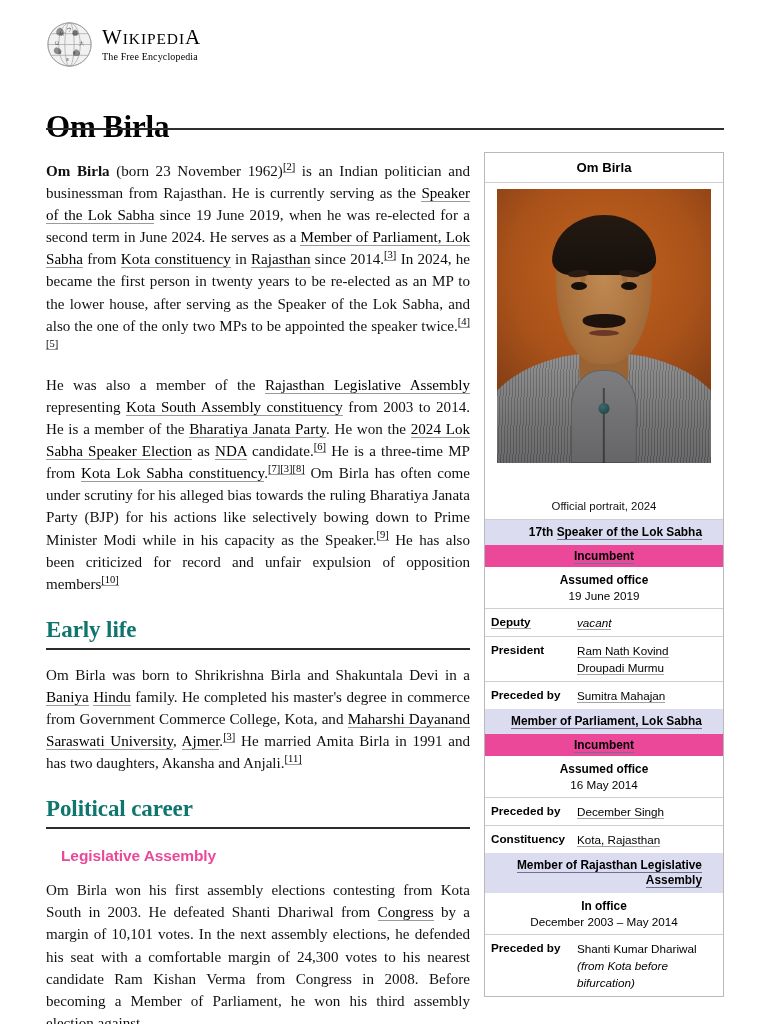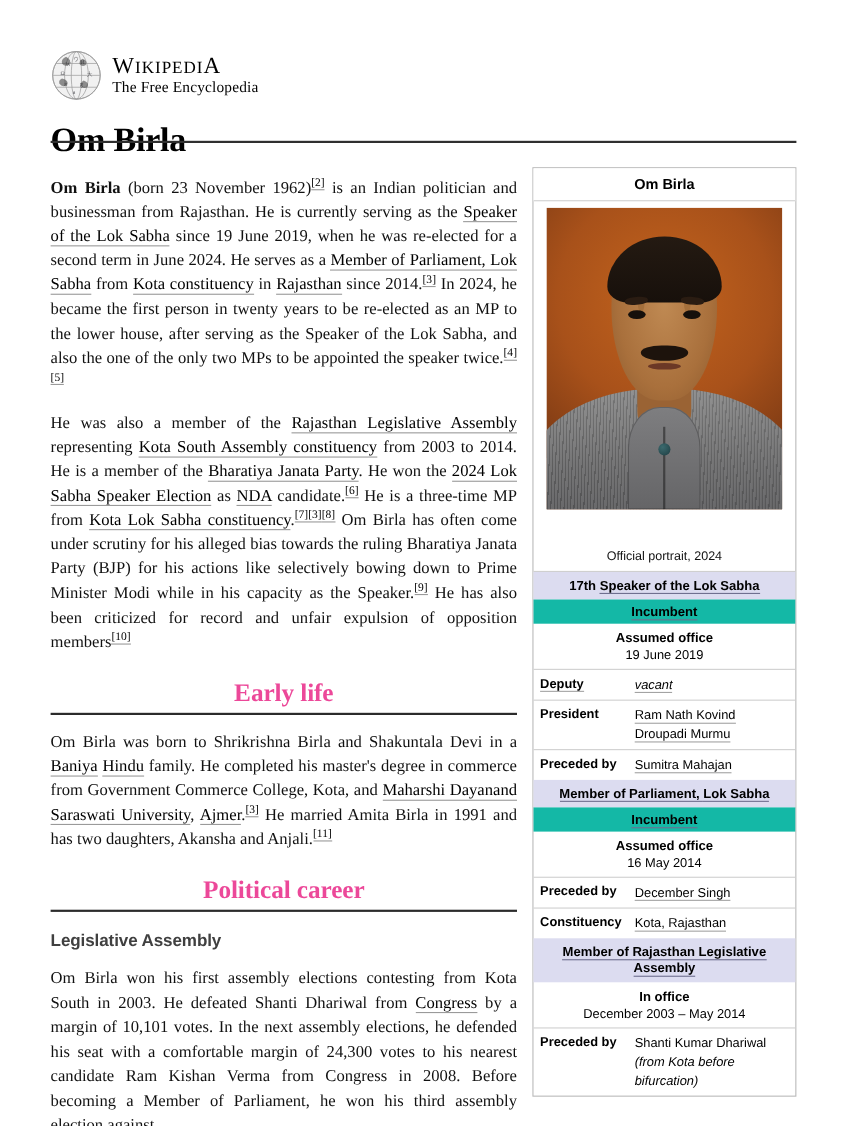--- a/index.html
+++ b/index.html
@@ -21,21 +21,21 @@
     width: 768px;
     height: 1024px;
     padding: 0;
     box-sizing: border-box;
   }
 
   
   .header {
     position: absolute;
     left: 46px;
-    top: 45px;
+    top: 21px;
     width: 678px;
     height: 58px;
   }
   .wiki-logo-wrap {
     display: flex;
     align-items: center;
     gap: 9px;
   }
   .globe {
     width: 47px;
@@ -51,21 +51,21 @@
   .wordmark .wm-main {
     font-family: "Liberation Serif", serif;
     font-size: 21px;
     letter-spacing: 0.9px;
     color: #000;
   }
   .wordmark .wm-main .cap { font-size: 21px; }
   .wordmark .wm-main .small { font-size: 15.5px; }
   .wordmark .wm-sub {
     font-family: "Liberation Serif", serif;
-    font-size: 14px;
+    font-size: 10px;
     margin-top: 4px;
     letter-spacing: 0.15px;
     color: #000;
   }
 
   .page-title {
     position: absolute;
     left: 46px;
     top: 88px;
     font-family: "Liberation Serif", serif;
@@ -118,35 +118,34 @@
     text-decoration: none;
     border-bottom: 1px solid #9a9a9a;
   }
 
   h2.section {
     font-family: "Liberation Serif", serif;
     font-weight: bold;
     font-size: 23px;
     margin: 22px 0 0 0;
     padding: 0 0 5px 0;
-    color: #ec4899;
+    color: #0f766e;
     letter-spacing: -0.1px;
-    text-align: center;
   }
   .section-rule {
     height: 2px;
     background: #2b2b2b;
     margin: 0 0 10px 0;
   }
   h3.subsection {
     font-family: "Liberation Sans", sans-serif;
     font-weight: bold;
     font-size: 15.5px;
-    margin: 18px 0 9px 0;
-    color: #404040;
+    margin: 18px 0 9px 15px;
+    color: #ec4899;
     letter-spacing: -0.1px;
   }
 
   
   .infobox {
     position: absolute;
     left: 484px;
     top: 152px;
     width: 240px;
     box-sizing: border-box;
@@ -304,28 +303,28 @@
   .ib-caption {
     text-align: center;
     font-size: 11.4px;
     padding: 2px 6px 7px 6px;
     border-bottom: 1px solid #cfcfcf;
     color: #111;
     margin-top: 32px;
   }
   .ib-office {
     background: #dcdcf0;
-    text-align: center;
+    text-align: right;
     font-weight: bold;
     font-size: 11.9px;
-    padding: 5px 9px;
+    padding: 5px 21px;
     line-height: 15px;
   }
   .ib-status {
-    background: #14b8a6;
+    background: #ec4899;
     text-align: center;
     font-weight: bold;
     font-size: 11.9px;
     padding: 4px 8px;
   }
   .ib-center {
     text-align: center;
     font-weight: bold;
     font-size: 11.9px;
     padding: 6px 8px 1px 8px;

